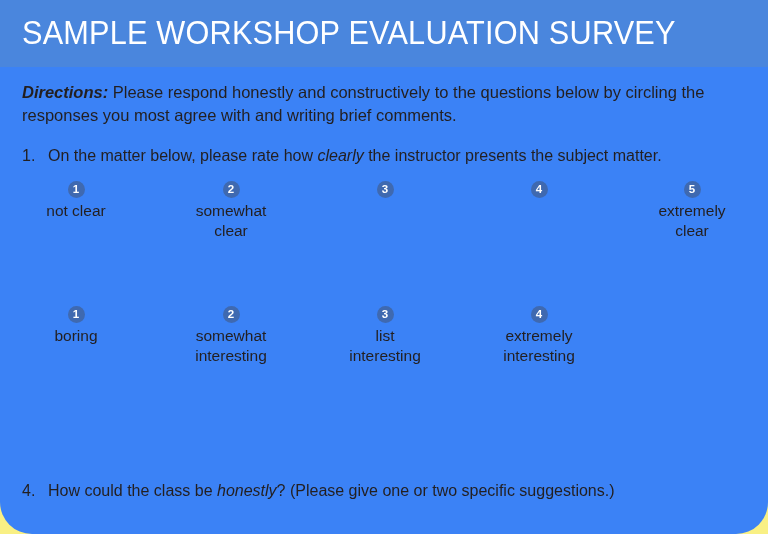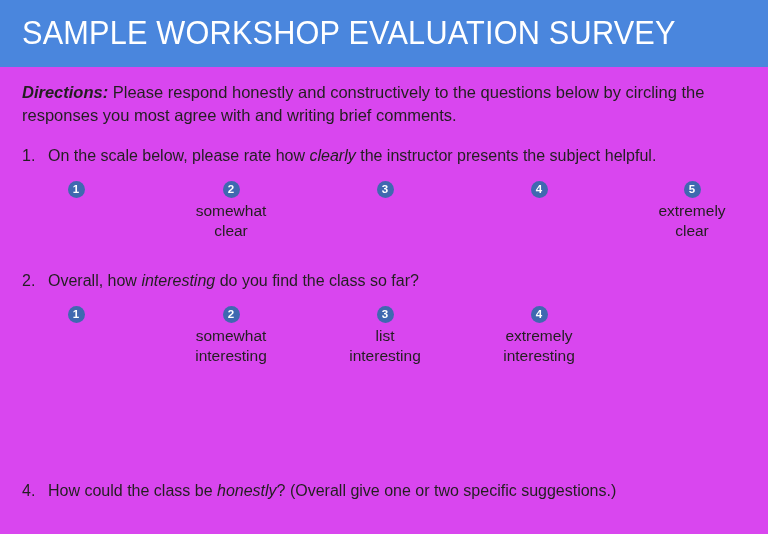--- a/index.html
+++ b/index.html
@@ -11,21 +11,22 @@
     height: 534px;
     background: #f9f084;
     font-family: "Liberation Sans", sans-serif;
     color: #231f20;
     overflow: hidden;
   }
   .page {
     position: relative;
     width: 768px;
     height: 534px;
-    background: #d946ef;
+    background: #3b82f6;
+    border-radius: 32px;
   }
 
   
   .banner {
     position: absolute;
     left: 0;
     top: 0;
     width: 768px;
     height: 67px;
     background: #4a86dd;
@@ -125,64 +126,65 @@
 <div class="page">
 
   <div class="banner">
     <div class="banner-title">SAMPLE WORKSHOP EVALUATION SURVEY</div>
   </div>
 
   <div class="body-area">
 
     <div class="directions"><span class="lead">Directions:</span><span> Please respond honestly and constructively to the questions below by circling the responses you most agree with and writing brief comments.</span></div>
 
-    <div class="question" style="left:22px; top:78px;"><span class="q-num">1.</span><span>On the scale below, please rate how </span><em>clearly</em><span> the instructor presents the subject helpful.</span></div>
+    <div class="question" style="left:22px; top:78px;"><span class="q-num">1.</span><span>On the matter below, please rate how </span><em>clearly</em><span> the instructor presents the subject matter.</span></div>
 
     <div class="scale-row" style="top:113px;">
       <div class="scale-opt" style="left:76px;">
         <span class="bullet">1</span>
+        <div class="opt-label">not clear</div>
       </div>
       <div class="scale-opt" style="left:231px;">
         <span class="bullet">2</span>
         <div class="opt-label">somewhat
 clear</div>
       </div>
       <div class="scale-opt" style="left:385px;">
         <span class="bullet">3</span>
       </div>
       <div class="scale-opt" style="left:539px;">
         <span class="bullet">4</span>
       </div>
       <div class="scale-opt" style="left:692px;">
         <span class="bullet">5</span>
         <div class="opt-label">extremely
 clear</div>
       </div>
     </div>
 
-    <div class="question" style="left:22px; top:203px;"><span class="q-num">2.</span><span>Overall, how </span><em>interesting</em><span> do you find the class so far?</span></div>
 
     <div class="scale-row" style="top:238px;">
       <div class="scale-opt" style="left:76px;">
         <span class="bullet">1</span>
+        <div class="opt-label">boring</div>
       </div>
       <div class="scale-opt" style="left:231px;">
         <span class="bullet">2</span>
         <div class="opt-label">somewhat
 interesting</div>
       </div>
       <div class="scale-opt" style="left:385px;">
         <span class="bullet">3</span>
         <div class="opt-label">list
 interesting</div>
       </div>
       <div class="scale-opt" style="left:539px;">
         <span class="bullet">4</span>
         <div class="opt-label">extremely
 interesting</div>
       </div>
     </div>
 
 
-    <div class="question" style="left:22px; top:413px;"><span class="q-num">4.</span><span>How could the class be </span><em>honestly</em><span>? (Overall give one or two specific suggestions.)</span></div>
+    <div class="question" style="left:22px; top:413px;"><span class="q-num">4.</span><span>How could the class be </span><em>honestly</em><span>? (Please give one or two specific suggestions.)</span></div>
 
   </div>
 </div>
 
 </body></html>

